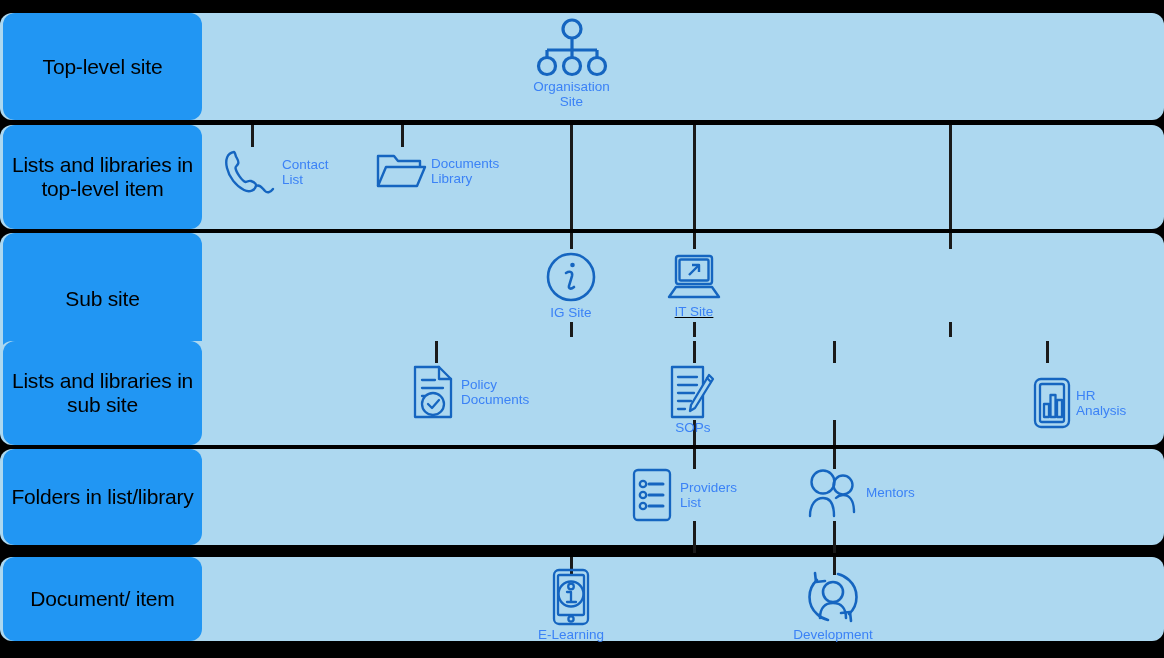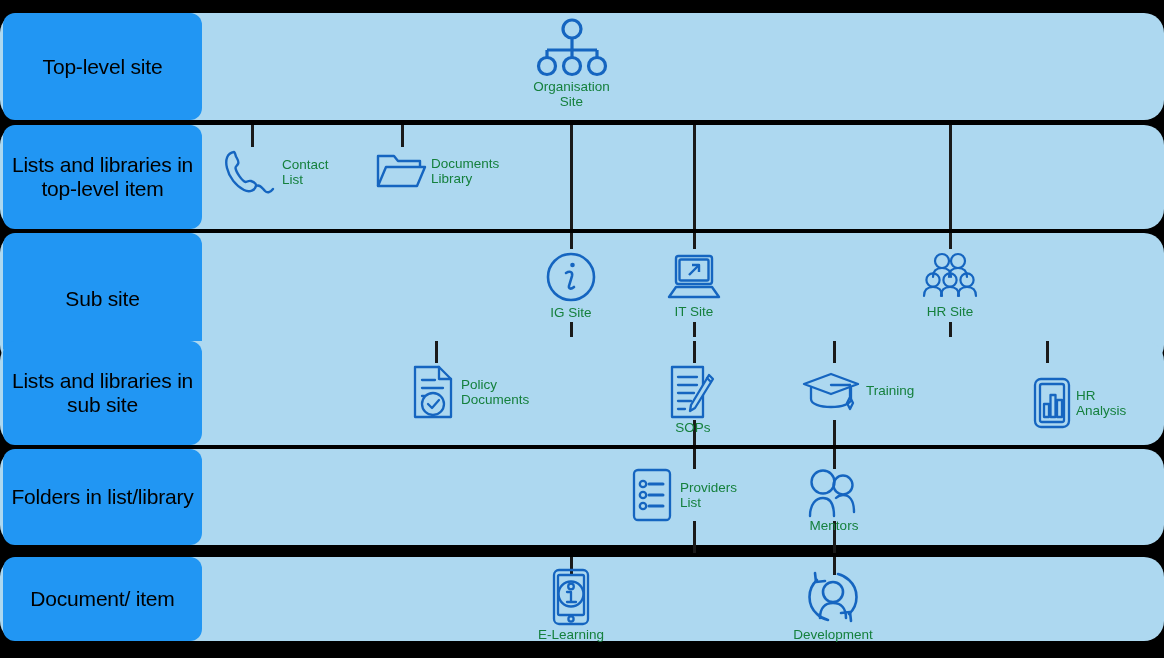--- a/index.html
+++ b/index.html
@@ -13,21 +13,21 @@
     height: 658px;
     background: #000000;
     overflow: hidden;
     font-family: "Liberation Sans", sans-serif;
   }
   .row {
     position: absolute;
     left: 0;
     width: 1164px;
     background: #ADD8F0;
-    border-radius: 20px;
+    border-radius: 12px;
   }
   .row-label {
     position: absolute;
     left: 3px;
     top: 0;
     width: 199px;
     height: 100%;
     background: #2196F3;
     border-radius: 12px;
     display: flex;
@@ -58,21 +58,21 @@
   .node {
     position: absolute;
     display: flex;
     align-items: center;
   }
   .node.stack {
     flex-direction: column;
     align-items: center;
   }
   .node .cap {
-    color: #15803d;
+    color: #3b82f6;
     font-size: 13.5px;
     line-height: 1.14;
     white-space: pre-line;
   }
   .node.side .cap {
     margin-left: 4px;
     text-align: left;
   }
   .node.stack .cap {
     margin-top: 1px;
@@ -195,50 +195,33 @@
     <span class="ico">
       <svg width="54" height="54" viewBox="0 0 54 54" fill="none" stroke="#1565C0" stroke-width="2.6">
         <circle cx="27" cy="27" r="23"></circle>
         <circle cx="28.5" cy="15" r="2.3" fill="#1565C0" stroke="none"></circle>
         <path d="M22 23 C25 21 29 21 28 26 L25 36 C24.4 39 27 39.5 30 37" stroke-linecap="round"></path>
       </svg>
     </span>
     <span class="cap">IG Site</span>
   </div>
 
-  <div class="node stack" style="left:653px; top:251px; width:82px;">
+  <div class="node stack" style="left:653px; top:251px; width:82px;text-decoration:underline;">
     <span class="ico">
       <svg width="58" height="52" viewBox="0 0 58 52" fill="none" stroke="#1565C0" stroke-width="2.4" stroke-linejoin="round">
         <rect x="11" y="5" width="36" height="28" rx="2.5"></rect>
         <rect x="14.5" y="8.5" width="29" height="21" rx="1.5"></rect>
         <path d="M11 36 H47 L54 46 H4 Z"></path>
         <path d="M24 24 L33 15"></path>
         <path d="M27 14 L34 14 L34 21"></path>
       </svg>
     </span>
     <span class="cap">IT Site</span>
   </div>
 
-  <div class="node stack" style="left:909px; top:251px; width:82px;">
-    <span class="ico">
-      <svg width="60" height="52" viewBox="0 0 60 52" fill="none" stroke="#1565C0" stroke-width="2.2" stroke-linecap="round">
-        <circle cx="22" cy="10" r="7"></circle>
-        <circle cx="38" cy="10" r="7"></circle>
-        <path d="M13 26 C13 19 17 17 22 17 C27 17 31 19 31 26"></path>
-        <path d="M29 26 C29 19 33 17 38 17 C43 17 47 19 47 26"></path>
-        <circle cx="13" cy="29" r="6.6"></circle>
-        <circle cx="30" cy="29" r="6.6"></circle>
-        <circle cx="47" cy="29" r="6.6"></circle>
-        <path d="M4 45 C4 38.5 8 36 13 36 C18 36 22 38.5 22 45"></path>
-        <path d="M21 45 C21 38.5 25 36 30 36 C35 36 39 38.5 39 45"></path>
-        <path d="M38 45 C38 38.5 42 36 47 36 C52 36 56 38.5 56 45"></path>
-      </svg>
-    </span>
-    <span class="cap">HR Site</span>
-  </div>
 
   <div class="node side" style="left:409px; top:364px;">
     <span class="ico">
       <svg width="48" height="56" viewBox="0 0 48 56" fill="none" stroke="#1565C0" stroke-width="2.3" stroke-linecap="round" stroke-linejoin="round">
         <path d="M6 3 H30 L42 15 V53 H6 Z"></path>
         <path d="M30 3 V15 H42"></path>
         <line x1="13" y1="16" x2="26" y2="16"></line>
         <line x1="13" y1="24" x2="34" y2="24"></line>
         <line x1="13" y1="32" x2="20" y2="32"></line>
         <circle cx="24" cy="40" r="11" fill="#ADD8F0"></circle>
@@ -258,31 +241,20 @@
         <line x1="11" y1="29" x2="27" y2="29"></line>
         <line x1="11" y1="37" x2="24" y2="37"></line>
         <line x1="11" y1="45" x2="18" y2="45"></line>
         <path d="M42 11 L46 15 L28 44 L23 47 L24 41 Z" fill="#ADD8F0"></path>
         <path d="M40 14 L43.5 17.5"></path>
       </svg>
     </span>
     <span class="cap">SOPs</span>
   </div>
 
-  <div class="node side" style="left:800px; top:370px;">
-    <span class="ico">
-      <svg width="62" height="42" viewBox="0 0 62 42" fill="none" stroke="#1565C0" stroke-width="2.3" stroke-linecap="round" stroke-linejoin="round">
-        <path d="M31 4 L58 14 L31 24 L4 14 Z"></path>
-        <path d="M11 18 V29 C11 34 20 37 31 37 C42 37 51 34 51 29 V18"></path>
-        <path d="M31 15 H50"></path>
-        <path d="M50 15 V27 L47 33 L50 39 L53 33 L50 27"></path>
-      </svg>
-    </span>
-    <span class="cap">Training</span>
-  </div>
 
   <div class="node side" style="left:1032px; top:376px;">
     <span class="ico">
       <svg width="40" height="54" viewBox="0 0 40 54" fill="none" stroke="#1565C0" stroke-width="2.3" stroke-linejoin="round">
         <rect x="3" y="3" width="34" height="48" rx="6"></rect>
         <rect x="8" y="8" width="24" height="38" rx="2"></rect>
         <rect x="12" y="28" width="5" height="13"></rect>
         <rect x="18.5" y="19" width="5" height="22"></rect>
         <rect x="25" y="24" width="5" height="17"></rect>
       </svg>
@@ -300,21 +272,21 @@
         <circle cx="13" cy="39" r="3.2"></circle>
         <line x1="19" y1="17" x2="33" y2="17" stroke-width="3"></line>
         <line x1="19" y1="28" x2="33" y2="28" stroke-width="3"></line>
         <line x1="19" y1="39" x2="33" y2="39" stroke-width="3"></line>
       </svg>
     </span>
     <span class="cap">Providers
 List</span>
   </div>
 
-  <div class="node side" style="left:802px; top:468px;flex-direction:column;">
+  <div class="node side" style="left:802px; top:468px;">
     <span class="ico">
       <svg width="60" height="50" viewBox="0 0 60 50" fill="none" stroke="#1565C0" stroke-width="2.4" stroke-linecap="round">
         <circle cx="21" cy="14" r="11.5"></circle>
         <circle cx="41" cy="17" r="9.5"></circle>
         <path d="M32 48 C32 36 28 30 21 30 C14 30 8 36 8 48"></path>
         <path d="M34 30 C36 28 38.5 27 41 27 C47 27 52 32 52 44"></path>
       </svg>
     </span>
     <span class="cap">Mentors</span>
   </div>

